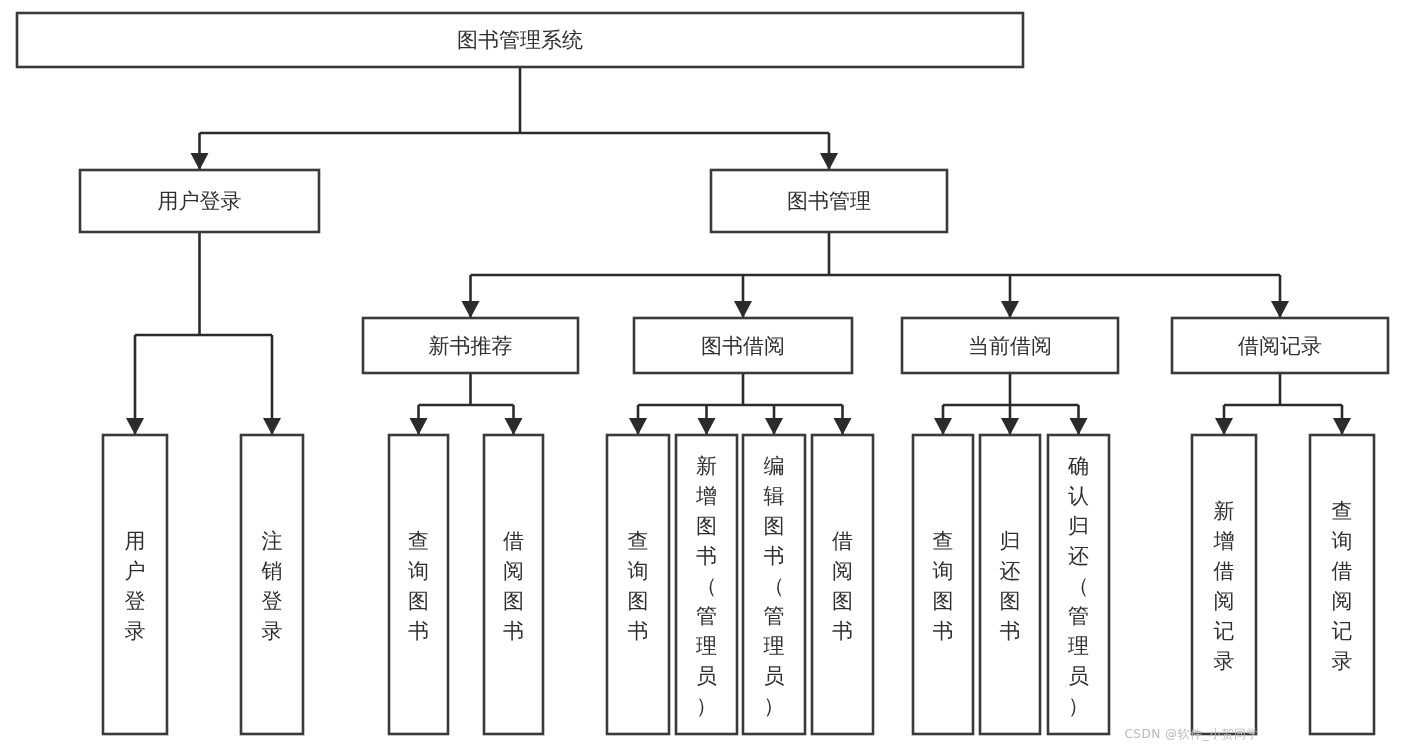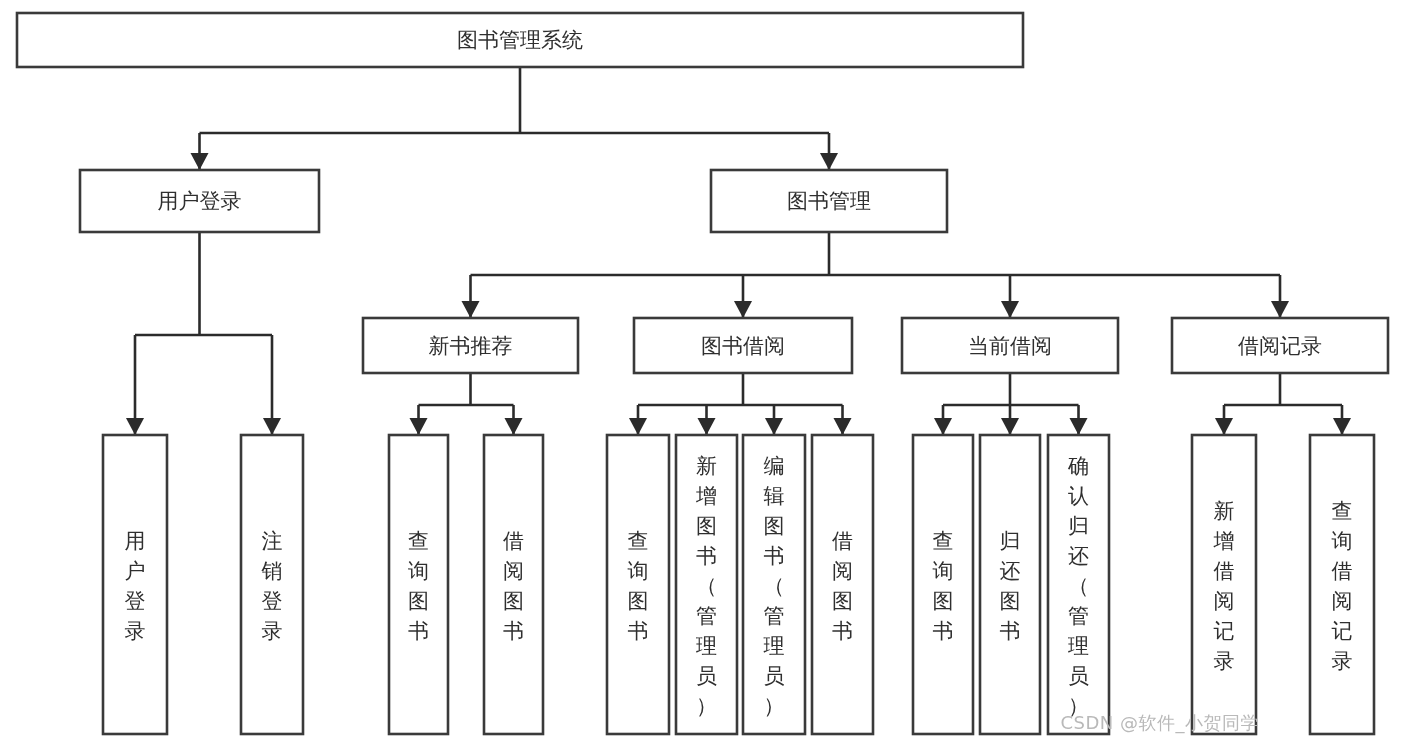--- a/index.html
+++ b/index.html
@@ -50,23 +50,23 @@
     fill: none;
     stroke-linecap: butt;
   }
   .edge-arrow {
     fill: #2b2b2b;
     stroke: none;
   }
   .watermark {
     position: absolute;
     right: 14px;
-    bottom: 12px;
-    font-family: "DejaVu Sans", "Liberation Sans", sans-serif;
-    font-size: 18px;
+    bottom: 4px;
+    font-family: "DejaVu Sans", "Liberation Sans", sans-serif;
+    font-size: 12px;
     color: #b9b9b9;
     white-space: nowrap;
     letter-spacing: 0.5px;
     pointer-events: none;
     padding-left: 7px;
   }
 </style>
 </head>
 <body>
 

